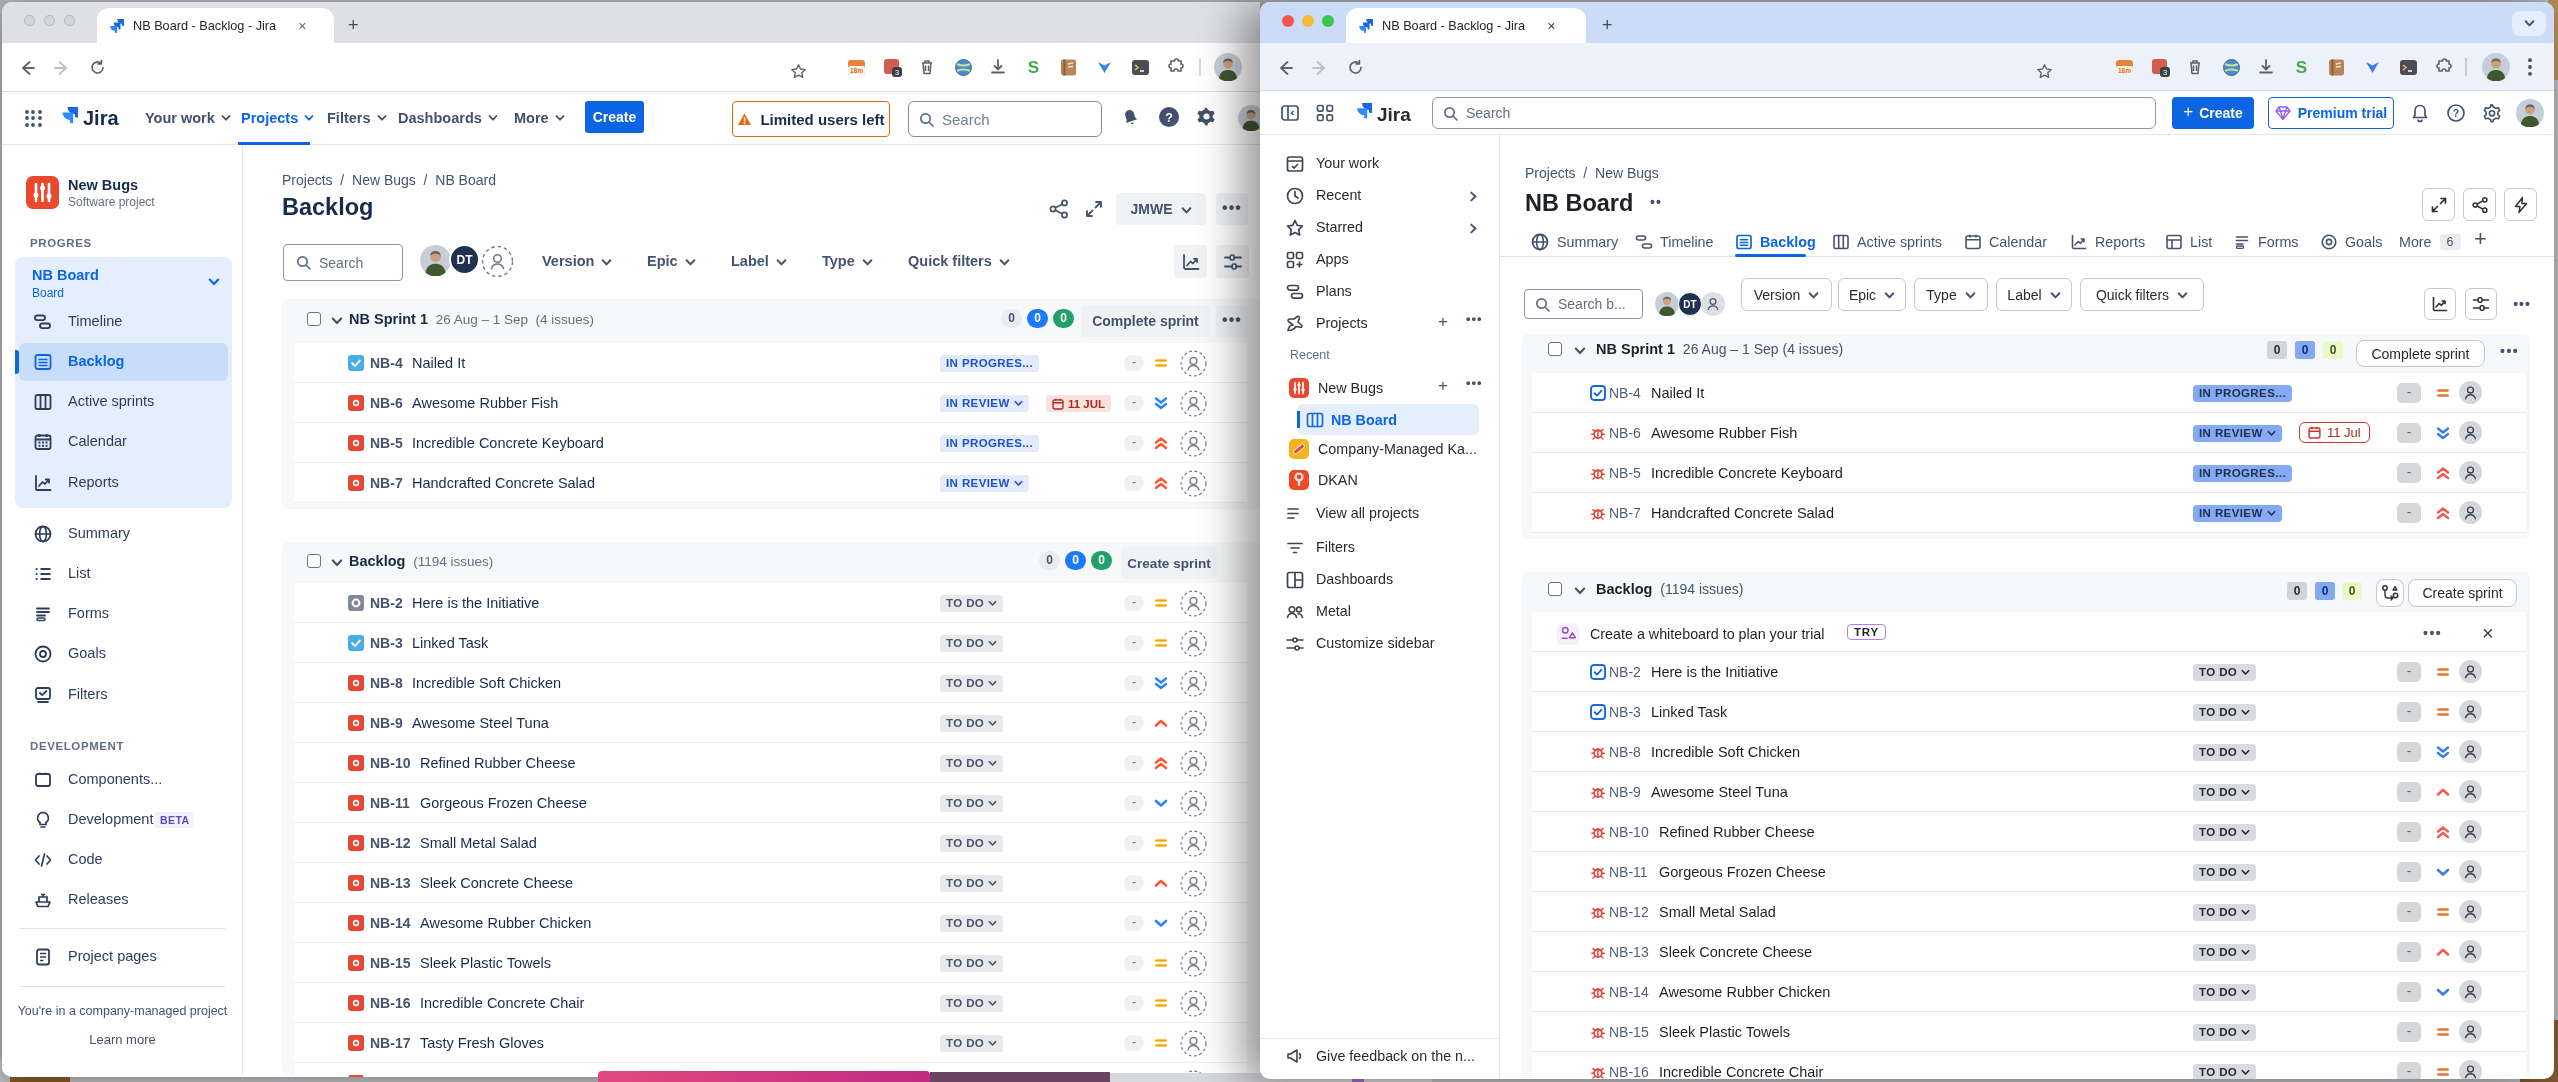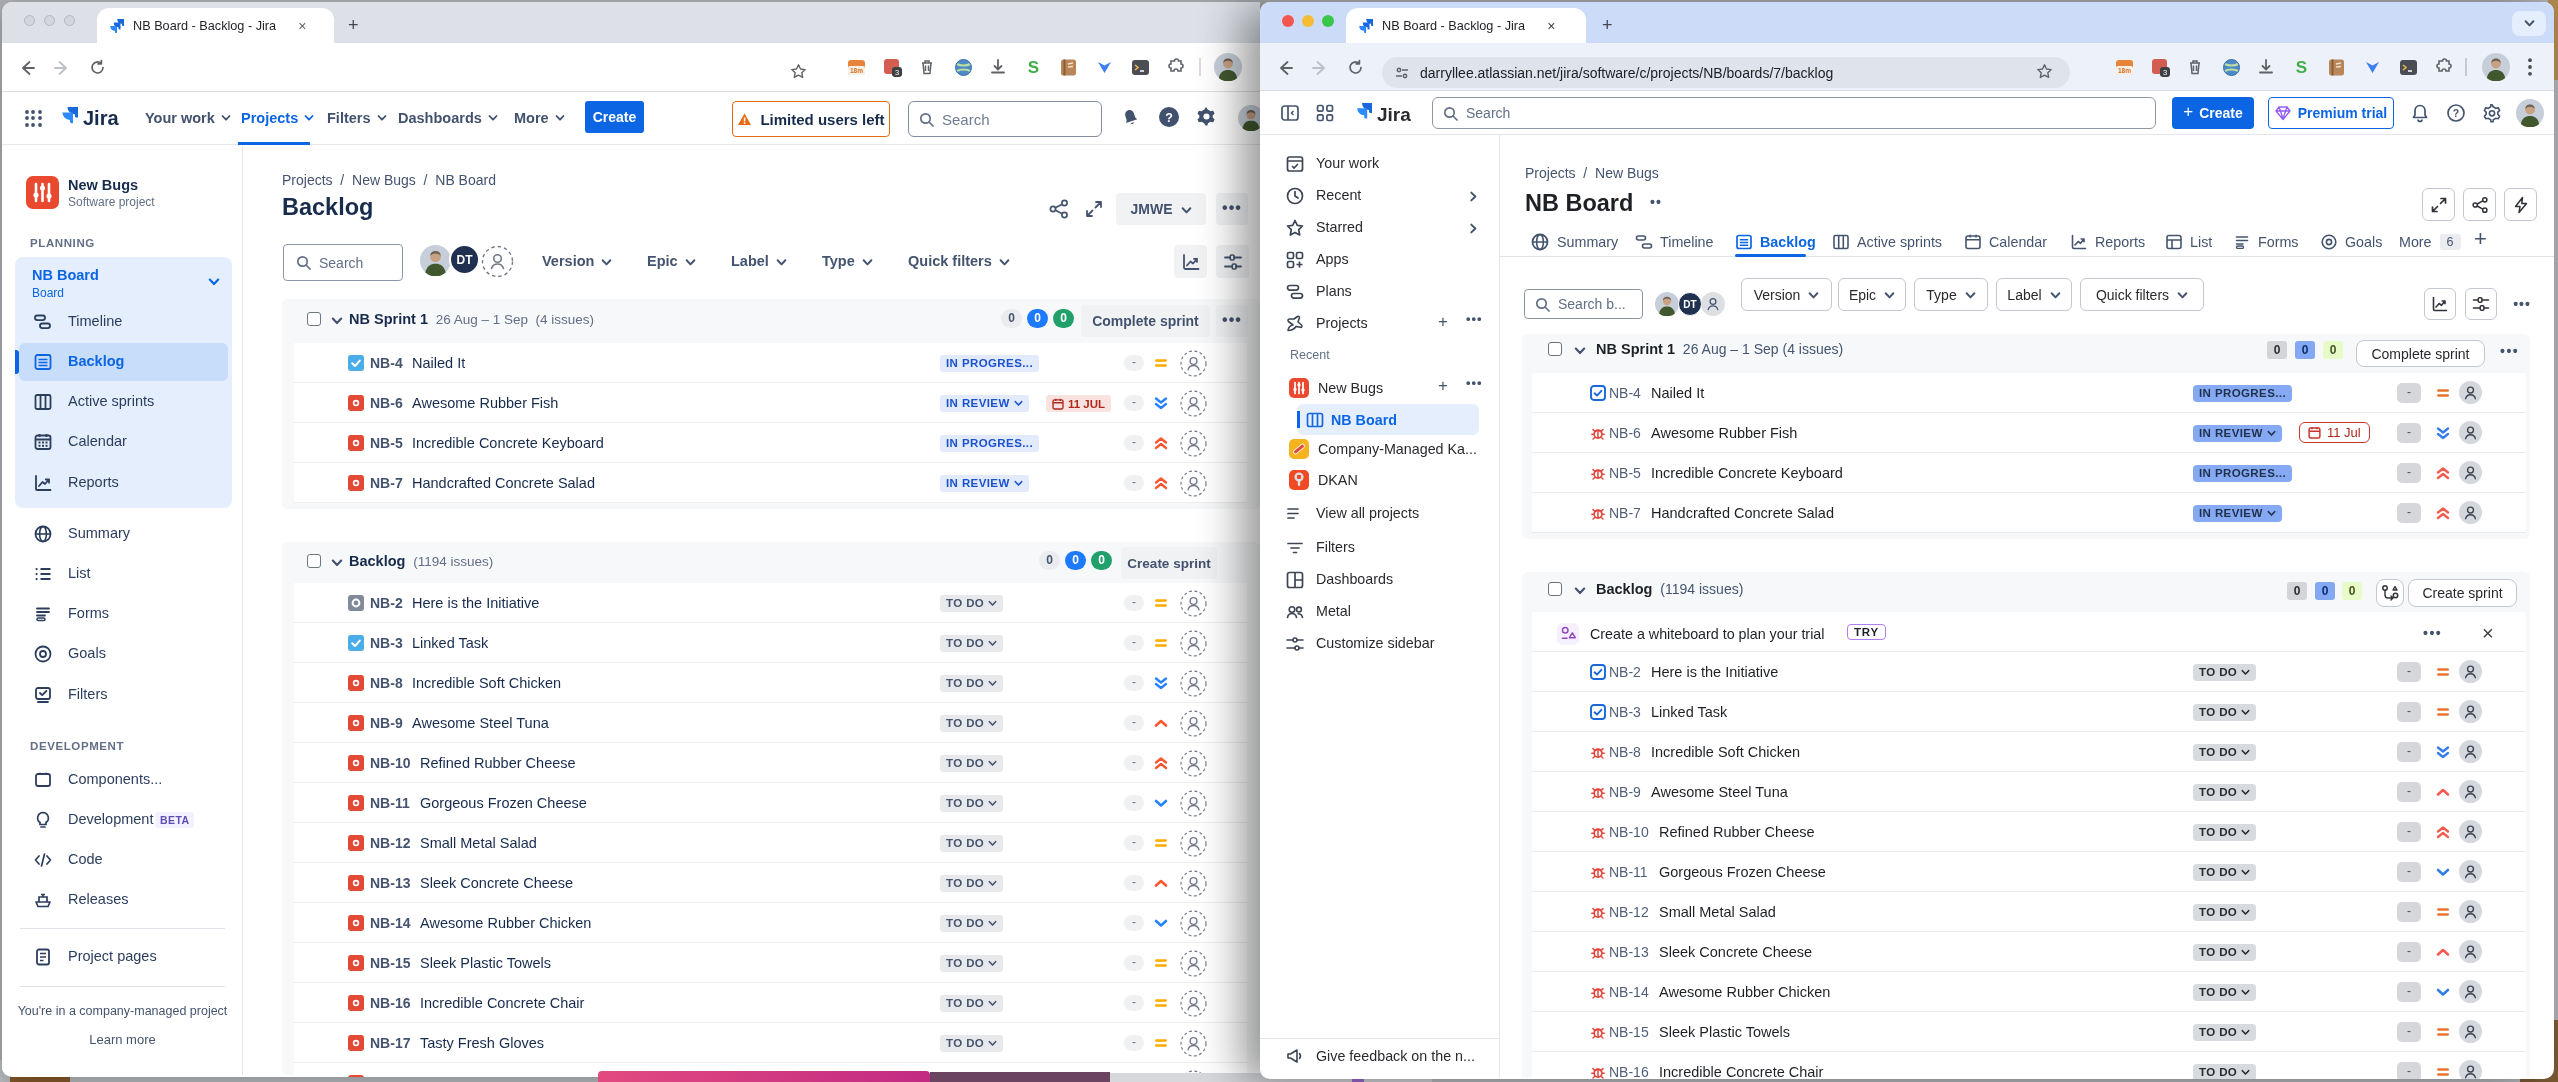--- a/index.html
+++ b/index.html
@@ -235,21 +235,21 @@
         <g stroke="#fff" stroke-width="2.6" stroke-linecap="round">
           <path d="M10 8 V25 M16.5 8 V25 M23 8 V25"></path>
         </g>
         <circle cx="10" cy="19" r="2.6" fill="#fff"></circle>
         <circle cx="16.5" cy="12" r="2.6" fill="#fff"></circle>
         <circle cx="23" cy="20" r="2.6" fill="#fff"></circle>
       </svg>
     </div>
 <div class="a" style="left:66px;top:175px;font-size:14.5px;font-weight:700;color:#172b4d">New Bugs</div>
 <div class="a" style="left:66px;top:193px;font-size:12px;color:#626f86">Software project</div>
-<div class="a" style="left:28px;top:235px;font-size:11.5px;font-weight:700;color:#626f86;letter-spacing:.6px">PLANNING</div>
+<div class="a" style="left:28px;top:235px;font-size:11.5px;font-weight:700;color:#626f86;letter-spacing:.6px">PROGRES</div>
 <div class="a" style="left:13px;top:255px;width:217px;height:251px;background:#e4eefc;border-radius:8px"></div>
 <div class="a" style="left:30px;top:265px;font-size:14.5px;font-weight:600;color:#0c66e4">NB Board</div>
 <div class="a" style="left:30px;top:284px;font-size:12px;color:#0c66e4">Board</div>
 <div class="a" style="left:206px;top:274px">
       <svg width="12" height="12" viewBox="0 0 10 10" style="">
         <path d="M1.5 3 L5 6.7 L8.5 3" fill="none" stroke="#0c66e4" stroke-width="1.8" stroke-linecap="round" stroke-linejoin="round"></path>
       </svg>
     </div>
 <div class="a" style="left:31px;top:310px">
       <svg width="20" height="20" viewBox="0 0 20 20" style="">
@@ -994,28 +994,20 @@
 <div class="a" style="left:51px;top:57px">
       <svg width="18" height="18" viewBox="0 0 18 18" style="">
         <path d="M6.5 3 L13 9 L6.5 15 M13 9 H2" fill="none" stroke="#bdc1c6" stroke-width="1.8" stroke-linecap="round" stroke-linejoin="round"></path>
       </svg>
     </div>
 <div class="a" style="left:87px;top:57px">
       <svg width="17" height="17" viewBox="0 0 17 17" style="">
         <path d="M14 8.5 A5.5 5.5 0 1 1 12.2 4.4 M12.4 1.5 V4.8 H9.1" fill="none" stroke="#5f6368" stroke-width="1.7" stroke-linecap="round" stroke-linejoin="round"></path>
       </svg>
     </div>
-<div class="a flx" style="left:122px;top:55px;width:688px;height:31px;background:#dfe4ec;border-radius:16px;padding:0 12px;font-size:14px;color:#202124">
-      <svg width="16" height="16" viewBox="0 0 16 16" style="">
-        <circle cx="5" cy="5" r="1.7" fill="none" stroke="#5f6368" stroke-width="1.5"></circle>
-        <circle cx="11" cy="11" r="1.7" fill="none" stroke="#5f6368" stroke-width="1.5"></circle>
-        <path d="M8 5 H14 M2 11 H8" stroke="#5f6368" stroke-width="1.5"></path>
-      </svg>
-      <span style="margin-left:10px">darryllee.atlassian.net/jira/software/c/projects/NB/boards/7/backlog</span>
-    </div>
 <div class="a" style="left:776px;top:61px">
       <svg width="17" height="17" viewBox="0 0 17 17" style="">
         <path d="M8.5 1.8 L10.5 6 L15.2 6.6 L11.8 9.8 L12.7 14.4 L8.5 12.2 L4.3 14.4 L5.2 9.8 L1.8 6.6 L6.5 6 Z" fill="none" stroke="#5f6368" stroke-width="1.4" stroke-linejoin="round"></path>
       </svg>
     </div>
 <div class="a" style="left:855px;top:56px">
       <svg width="19" height="19" viewBox="0 0 19 19" style="">
         <rect x="1" y="2" width="17" height="15" rx="3" fill="#e8833a"></rect>
         <rect x="1" y="8" width="17" height="9" rx="2" fill="#f8f1e8"></rect>
         <text x="9.5" y="15" font-size="6.5" font-weight="bold" fill="#d96c1e" text-anchor="middle" font-family="Liberation Sans">18m</text>

